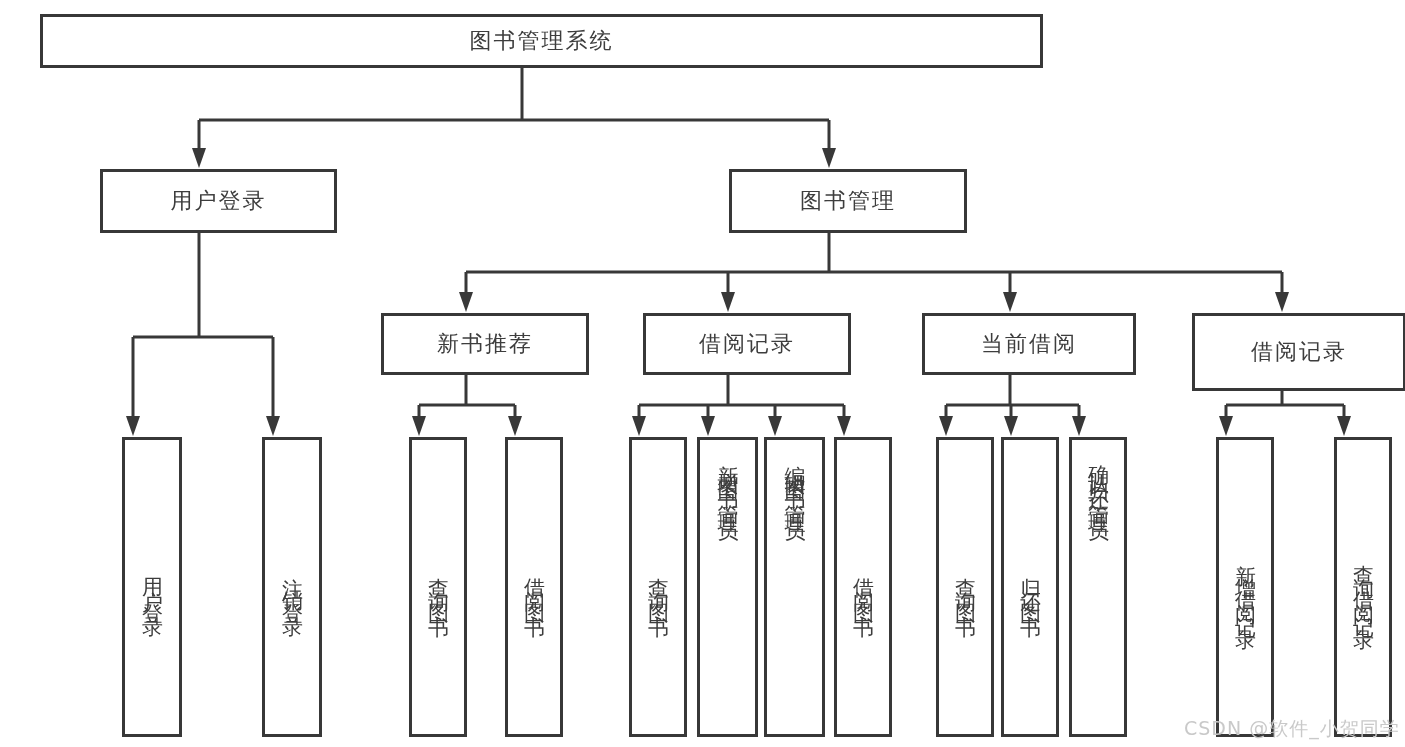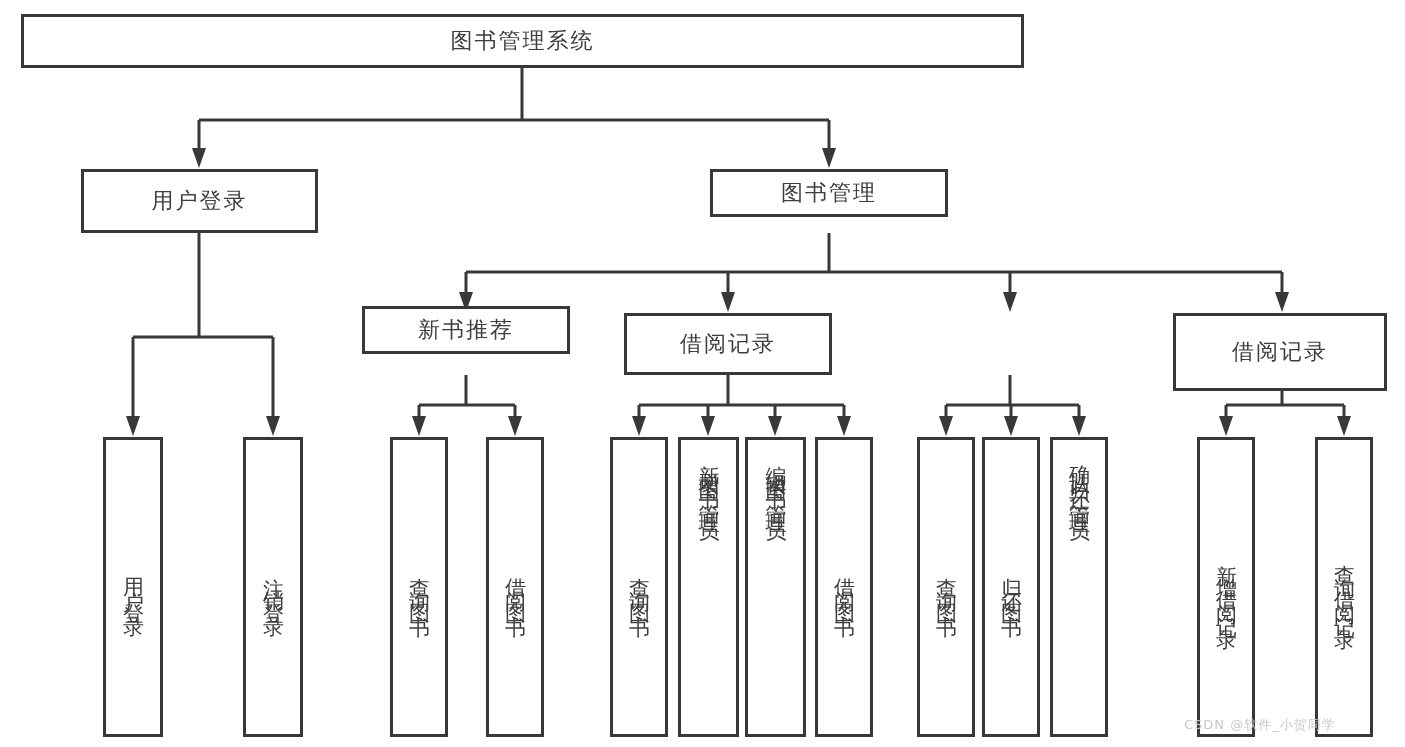--- a/index.html
+++ b/index.html
@@ -32,20 +32,21 @@
   }
   .box {
     position: absolute;
     box-sizing: border-box;
     border: 3px solid #383838;
     background: #ffffff;
     display: flex;
     align-items: center;
     justify-content: center;
     color: #3d3d3d;
+    margin-left: 19px;
   }
   .box.h span {
     font-size: 22px;
     letter-spacing: 2px;
     white-space: nowrap;
   }
   .box.v {
     justify-content: center;
   }
   .box.v span {
@@ -59,21 +60,21 @@
     align-items: flex-start;
     padding-top: 8px;
   }
   .box.v.long span {
     letter-spacing: 8px;
   }
   .watermark {
     position: absolute;
     left: 1184px;
     top: 716px;
-    font-size: 13px;
+    font-size: 19px;
     color: #c9c9c9;
     letter-spacing: 1px;
     white-space: nowrap;
   }
 </style>
 </head>
 <body>
 
 <div class="canvas">
 
@@ -113,29 +114,32 @@
     <polygon points="1337,416 1351,416 1344,436"></polygon>
   </svg>
 
   <div class="box h" style="left:21px;top:14px;width:1003px;height:54px">
     <span>图书管理系统</span>
   </div>
 
   <div class="box h" style="left:81px;top:169px;width:237px;height:64px">
     <span>用户登录</span>
   </div>
-  <div class="box h" style="left:710px;top:169px;width:238px;height:48px">
+  <div class="box h" style="left:710px;top:169px;width:238px;height:64px">
     <span>图书管理</span>
   </div>
 
-  <div class="box h" style="left:362px;top:306px;width:208px;height:48px">
+  <div class="box h" style="left:362px;top:313px;width:208px;height:62px">
     <span>新书推荐</span>
   </div>
   <div class="box h" style="left:624px;top:313px;width:208px;height:62px">
     <span>借阅记录</span>
+  </div>
+  <div class="box h" style="left:903px;top:313px;width:214px;height:62px">
+    <span>当前借阅</span>
   </div>
   <div class="box h" style="left:1173px;top:313px;width:214px;height:78px">
     <span>借阅记录</span>
   </div>
 
   <div class="box v" style="left:103px;top:437px;width:60px;height:300px">
     <span>用户登录</span>
   </div>
   <div class="box v" style="left:243px;top:437px;width:60px;height:300px">
     <span>注销登录</span>

